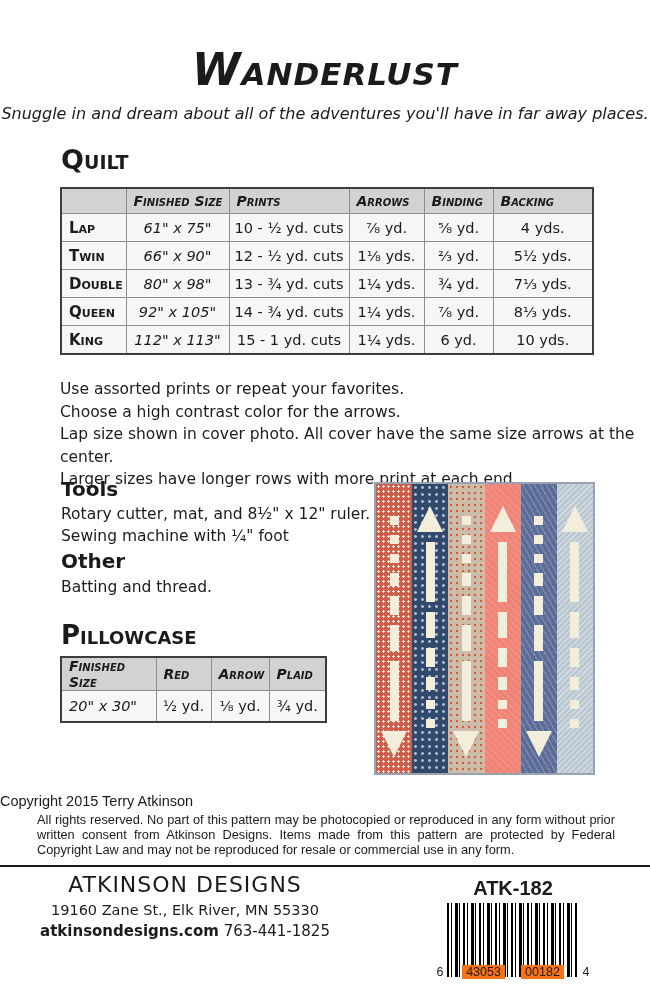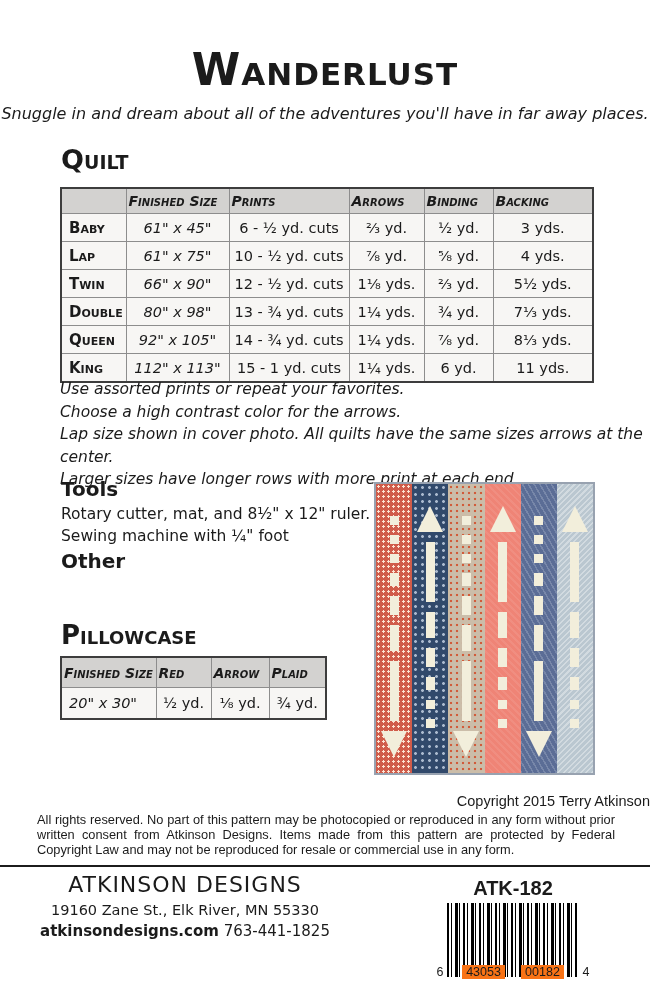--- a/index.html
+++ b/index.html
@@ -1,47 +1,47 @@
 <!DOCTYPE html>
 <html><head>
 <meta charset="utf-8">
 <style>
   html,body{margin:0;padding:0;background:#fff;}
   .page{position:relative;width:650px;height:1005px;background:#ffffff;overflow:hidden;
         font-family:"DejaVu Sans",sans-serif;color:#1b1b1b;}
 
   
   .title{position:absolute;top:44px;left:0;right:0;text-align:center;
-         font-size:44px;font-weight:bold;font-variant:small-caps;letter-spacing:1px;}
+         font-size:44px;font-weight:bold;font-variant:small-caps;letter-spacing:1px;font-style:italic;}
   .tagline{position:absolute;top:104px;left:0;right:0;text-align:center;
            font-style:italic;font-weight:normal;font-size:16px;}
 
   
   .h-sc{font-variant:small-caps;font-weight:bold;}
   .quilt-heading{position:absolute;left:61px;top:144px;font-size:27px;}
   .tools-heading{position:absolute;left:61px;top:477px;font-size:20px;font-weight:bold;}
   .other-heading{position:absolute;left:61px;top:549px;font-size:20px;font-weight:bold;}
   .pillow-heading{position:absolute;left:61px;top:620px;font-size:26px;}
 
   
   table{border-collapse:collapse;table-layout:fixed;}
   .qtable{position:absolute;left:60px;top:187px;width:532px;}
   .ptable{position:absolute;left:60px;top:656px;width:265px;}
   th,td{border:1px solid #8d8d8d;text-align:center;padding:0 2px;overflow:hidden;}
   table{border:2px solid #3d3d3d;}
   th{background:#d3d2d0;font-variant:small-caps;font-style:italic;font-weight:bold;
-     font-size:14px;height:24px;text-align:left;}
+     font-size:14px;height:24px;text-align:left;padding-left:7px;}
   td{background:#f7f6f4;font-size:14.5px;height:27px;}
   .ptable th{height:29px;}
   .ptable td{height:30px;}
   td.rowlabel{font-variant:small-caps;font-weight:bold;font-size:15px;text-align:left;padding-left:7px;}
   td.size{font-style:italic;}
 
   
-  .notes{position:absolute;left:60px;top:378px;font-style:italic;font-size:15.5px;line-height:22.5px;}
+  .notes{position:absolute;left:60px;top:378px;font-size:15.5px;line-height:22.5px;}
   .tools-lines{position:absolute;left:61px;top:503px;font-size:15.5px;line-height:22px;}
   .other-lines{position:absolute;left:61px;top:576px;font-size:15.5px;line-height:22px;}
   .notes p,.tools-lines p,.other-lines p{margin:0;}
 
   
   .quilt-art{position:absolute;left:374px;top:482px;width:221px;height:293px;
              display:flex;box-sizing:border-box;border:2px solid #98a2b0;--arrow:#f2eedb;}
   .strip{flex:1;position:relative;}
   .s1{background-color:#d05c4a;background-image:radial-gradient(rgba(255,234,218,.95) 1px,transparent 1.4px);background-size:5px 5px;}
   .s2{background-color:#31496b;background-image:radial-gradient(rgba(193,206,224,.85) 1.2px,transparent 1.6px);background-size:7px 7px;}
@@ -55,21 +55,21 @@
   .arrow.down{top:32px;}
   .sq{width:9px;height:9px;background:var(--arrow);}
   .dash{width:9px;background:var(--arrow);}
   .d1{height:26px;}.d2{height:19px;}.d3{height:13px;}
   .shaft{width:9px;height:60px;background:var(--arrow);}
   .tri{width:0;height:0;border-left:13px solid transparent;border-right:13px solid transparent;}
   .tri-up{border-bottom:26px solid var(--arrow);}
   .tri-down{border-top:26px solid var(--arrow);}
 
   
-  .copy1{position:absolute;top:793px;left:0;right:0;text-align:right;
+  .copy1{position:absolute;top:793px;left:0;right:0;text-align:left;
          font-family:"Liberation Sans",sans-serif;font-size:14.5px;}
   .copybody{position:absolute;top:812px;left:37px;width:578px;text-align:justify;
             font-family:"Liberation Sans",sans-serif;font-size:12.8px;line-height:15.2px;margin:0;}
 
   
   .divider{position:absolute;top:865px;left:0;width:650px;height:2px;background:#1c1c1c;}
   .footer-left{position:absolute;left:40px;top:872px;width:290px;text-align:center;}
   .company{font-size:22px;letter-spacing:1px;}
   .address{font-size:14.5px;margin-top:5px;}
   .webline{font-size:15px;margin-top:4px;}
@@ -109,28 +109,20 @@
         <th></th>
         <th>Finished Size</th>
         <th>Prints</th>
         <th>Arrows</th>
         <th>Binding</th>
         <th>Backing</th>
       </tr>
     </thead>
     <tbody>
       <tr>
-        <td class="rowlabel">Baby</td>
-        <td class="size">61" x 45"</td>
-        <td>6 - ½ yd. cuts</td>
-        <td>⅔ yd.</td>
-        <td>½ yd.</td>
-        <td>3 yds.</td>
-      </tr>
-      <tr>
         <td class="rowlabel">Lap</td>
         <td class="size">61" x 75"</td>
         <td>10 - ½ yd. cuts</td>
         <td>⅞ yd.</td>
         <td>⅝ yd.</td>
         <td>4 yds.</td>
       </tr>
       <tr>
         <td class="rowlabel">Twin</td>
         <td class="size">66" x 90"</td>
@@ -154,39 +146,42 @@
         <td>1¼ yds.</td>
         <td>⅞ yd.</td>
         <td>8⅓ yds.</td>
       </tr>
       <tr>
         <td class="rowlabel">King</td>
         <td class="size">112" x 113"</td>
         <td>15 - 1 yd. cuts</td>
         <td>1¼ yds.</td>
         <td>6 yd.</td>
-        <td>11 yds.</td>
+        <td>10 yds.</td>
       </tr>
     </tbody>
   </table>
 
   <div class="notes">
     <p>Use assorted prints or repeat your favorites.</p>
     <p>Choose a high contrast color for the arrows.</p>
-    <p>Lap size shown in cover photo. All quilts have the same sizes arrows at the center.</p>
+    <p>Lap size shown in cover photo. All cover have the same size arrows at the center.</p>
     <p>Larger sizes have longer rows with more print at each end.</p>
   </div>
 
   <div class="tools-heading">Tools</div>
   <div class="tools-lines">
     <p>Rotary cutter, mat, and 8½" x 12" ruler.</p>
     <p>Sewing machine with ¼" foot</p>
   </div>
 
   <div class="other-heading">Other</div>
+  <div class="other-lines">
+    <p>Batting and thread.</p>
+  </div>
 
   <div class="pillow-heading h-sc">Pillowcase</div>
 
   <table class="ptable">
     <colgroup>
       <col style="width:95px">
         <col style="width:55px">
         <col style="width:58px">
         <col style="width:57px">
     </colgroup>

